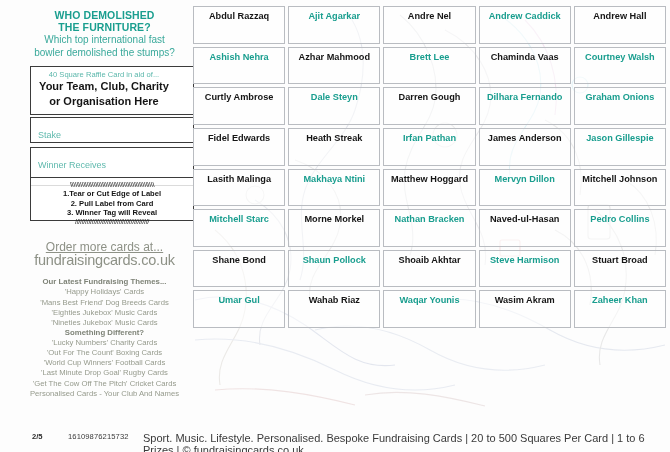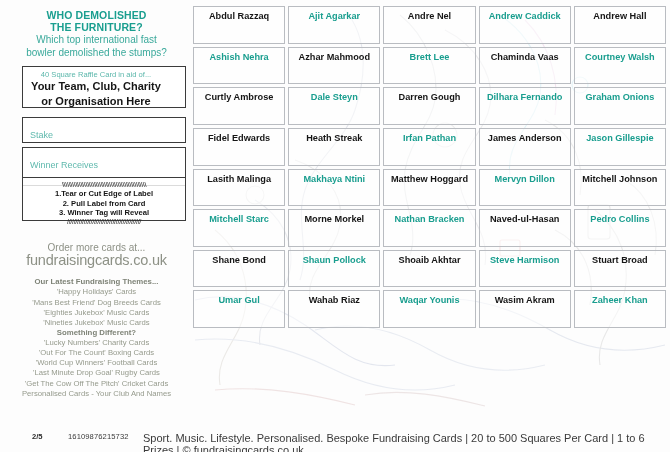--- a/index.html
+++ b/index.html
@@ -31,21 +31,21 @@
     left: 195px; top: 0;
     width: 475px; height: 425px;
     opacity: 0.30;
     pointer-events: none;
     z-index: 0;
   }
 
   
   #left-panel {
     position: absolute;
-    left: 0; top: 0;
+    left: 8px; top: 0;
     width: 193px;
     height: 425px;
     z-index: 2;
   }
 
   .title-block {
     padding: 9px 4px 0 4px;
     text-align: center;
     color: #1a9e8f;
   }
@@ -66,21 +66,21 @@
   .panel-box {
     position: absolute;
     left: 22px;
     width: 164px;
     border: 1.4px solid #3b3b3b;
     box-sizing: border-box;
     background: rgba(255,255,255,0.82);
   }
   #org-box {
     top: 66px;
-    height: 42px;
+    height: 49px;
     padding: 3px 20px 0 4px;
     text-align: center;
   }
   .org-caption {
     font-size: 7.6px;
     color: #5bb7ab;
     line-height: 9px;
   }
   .org-name {
     font-size: 11px;
@@ -129,23 +129,24 @@
     font-weight: 600;
   }
 
   #order-block {
     position: absolute;
     left: 0; top: 243px;
     width: 193px;
     text-align: center;
   }
   .order-caption {
-    font-size: 10px;
+    font-size: 12px;
     color: #8d9186;
     line-height: 9px;
+    text-decoration: underline;
   }
   .order-url {
     font-size: 14.5px;
     color: #8d9186;
     line-height: 17px;
     letter-spacing: -0.2px;
   }
 
   #themes-block {
     position: absolute;

